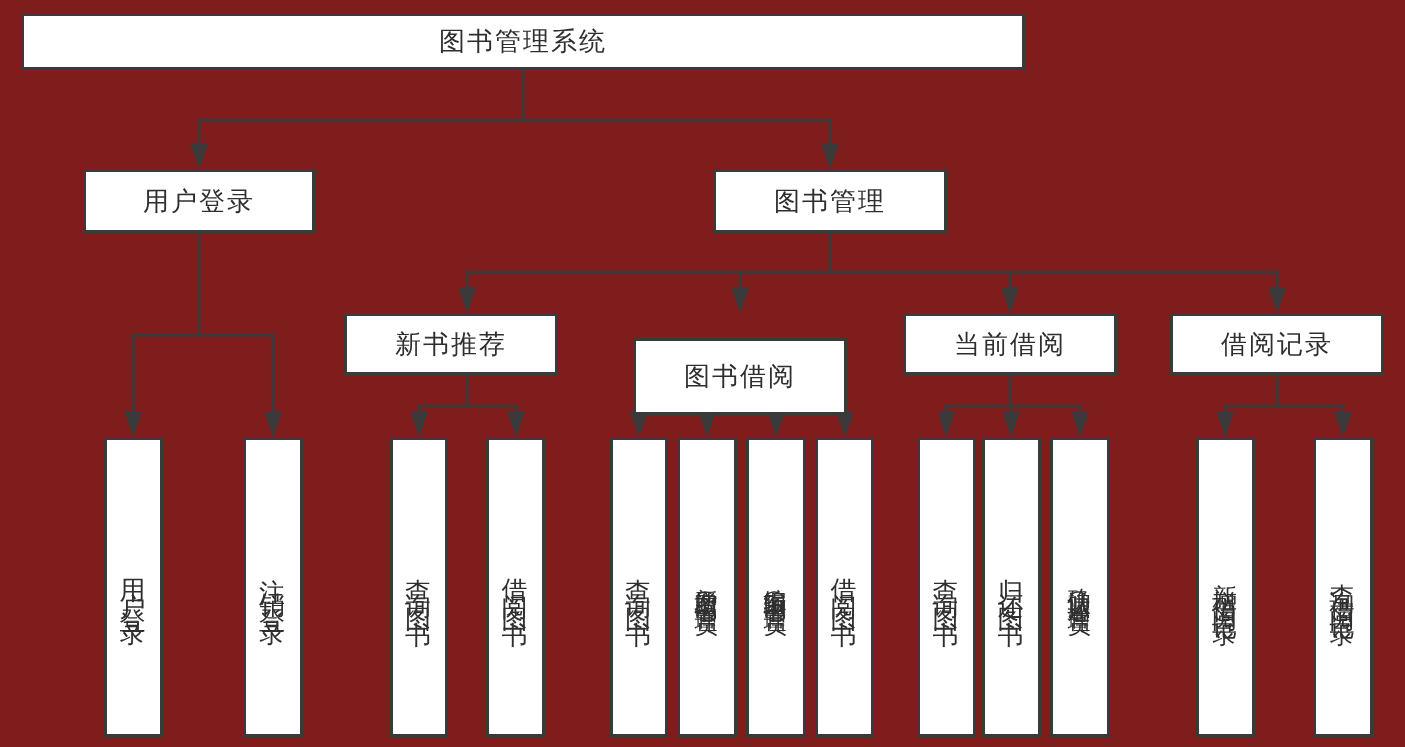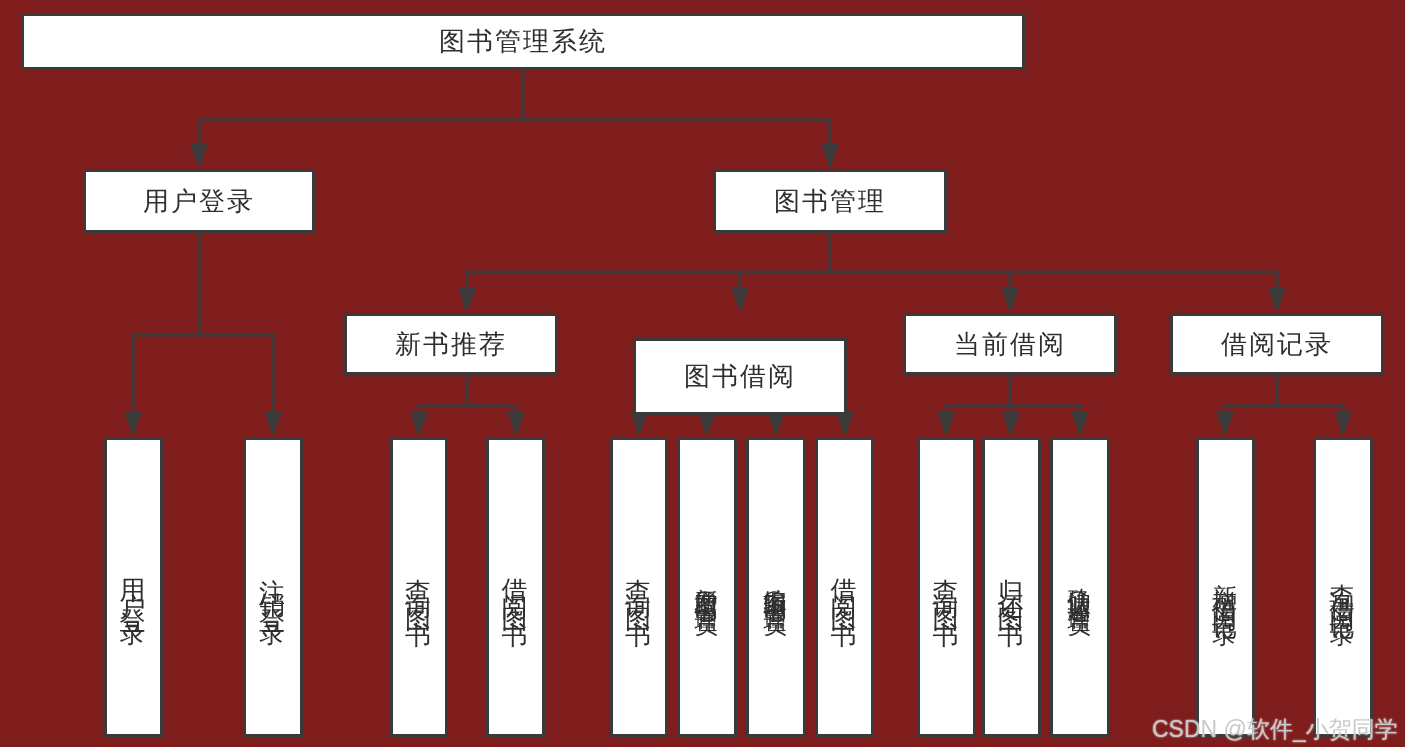--- a/index.html
+++ b/index.html
@@ -169,15 +169,14 @@
     <span class="len9">确认归还（管理员）</span>
   </div>
 
   <div class="node vnode" style="left:1196px;top:437px;width:59px;height:300px;">
     <span class="len6">新增借阅记录</span>
   </div>
   <div class="node vnode" style="left:1313px;top:437px;width:60px;height:300px;">
     <span class="len6">查询借阅记录</span>
   </div>
 
-  <div id="watermark">CSDN @软件_小贺同学</div>
 
 </div>
 
 </body></html>

